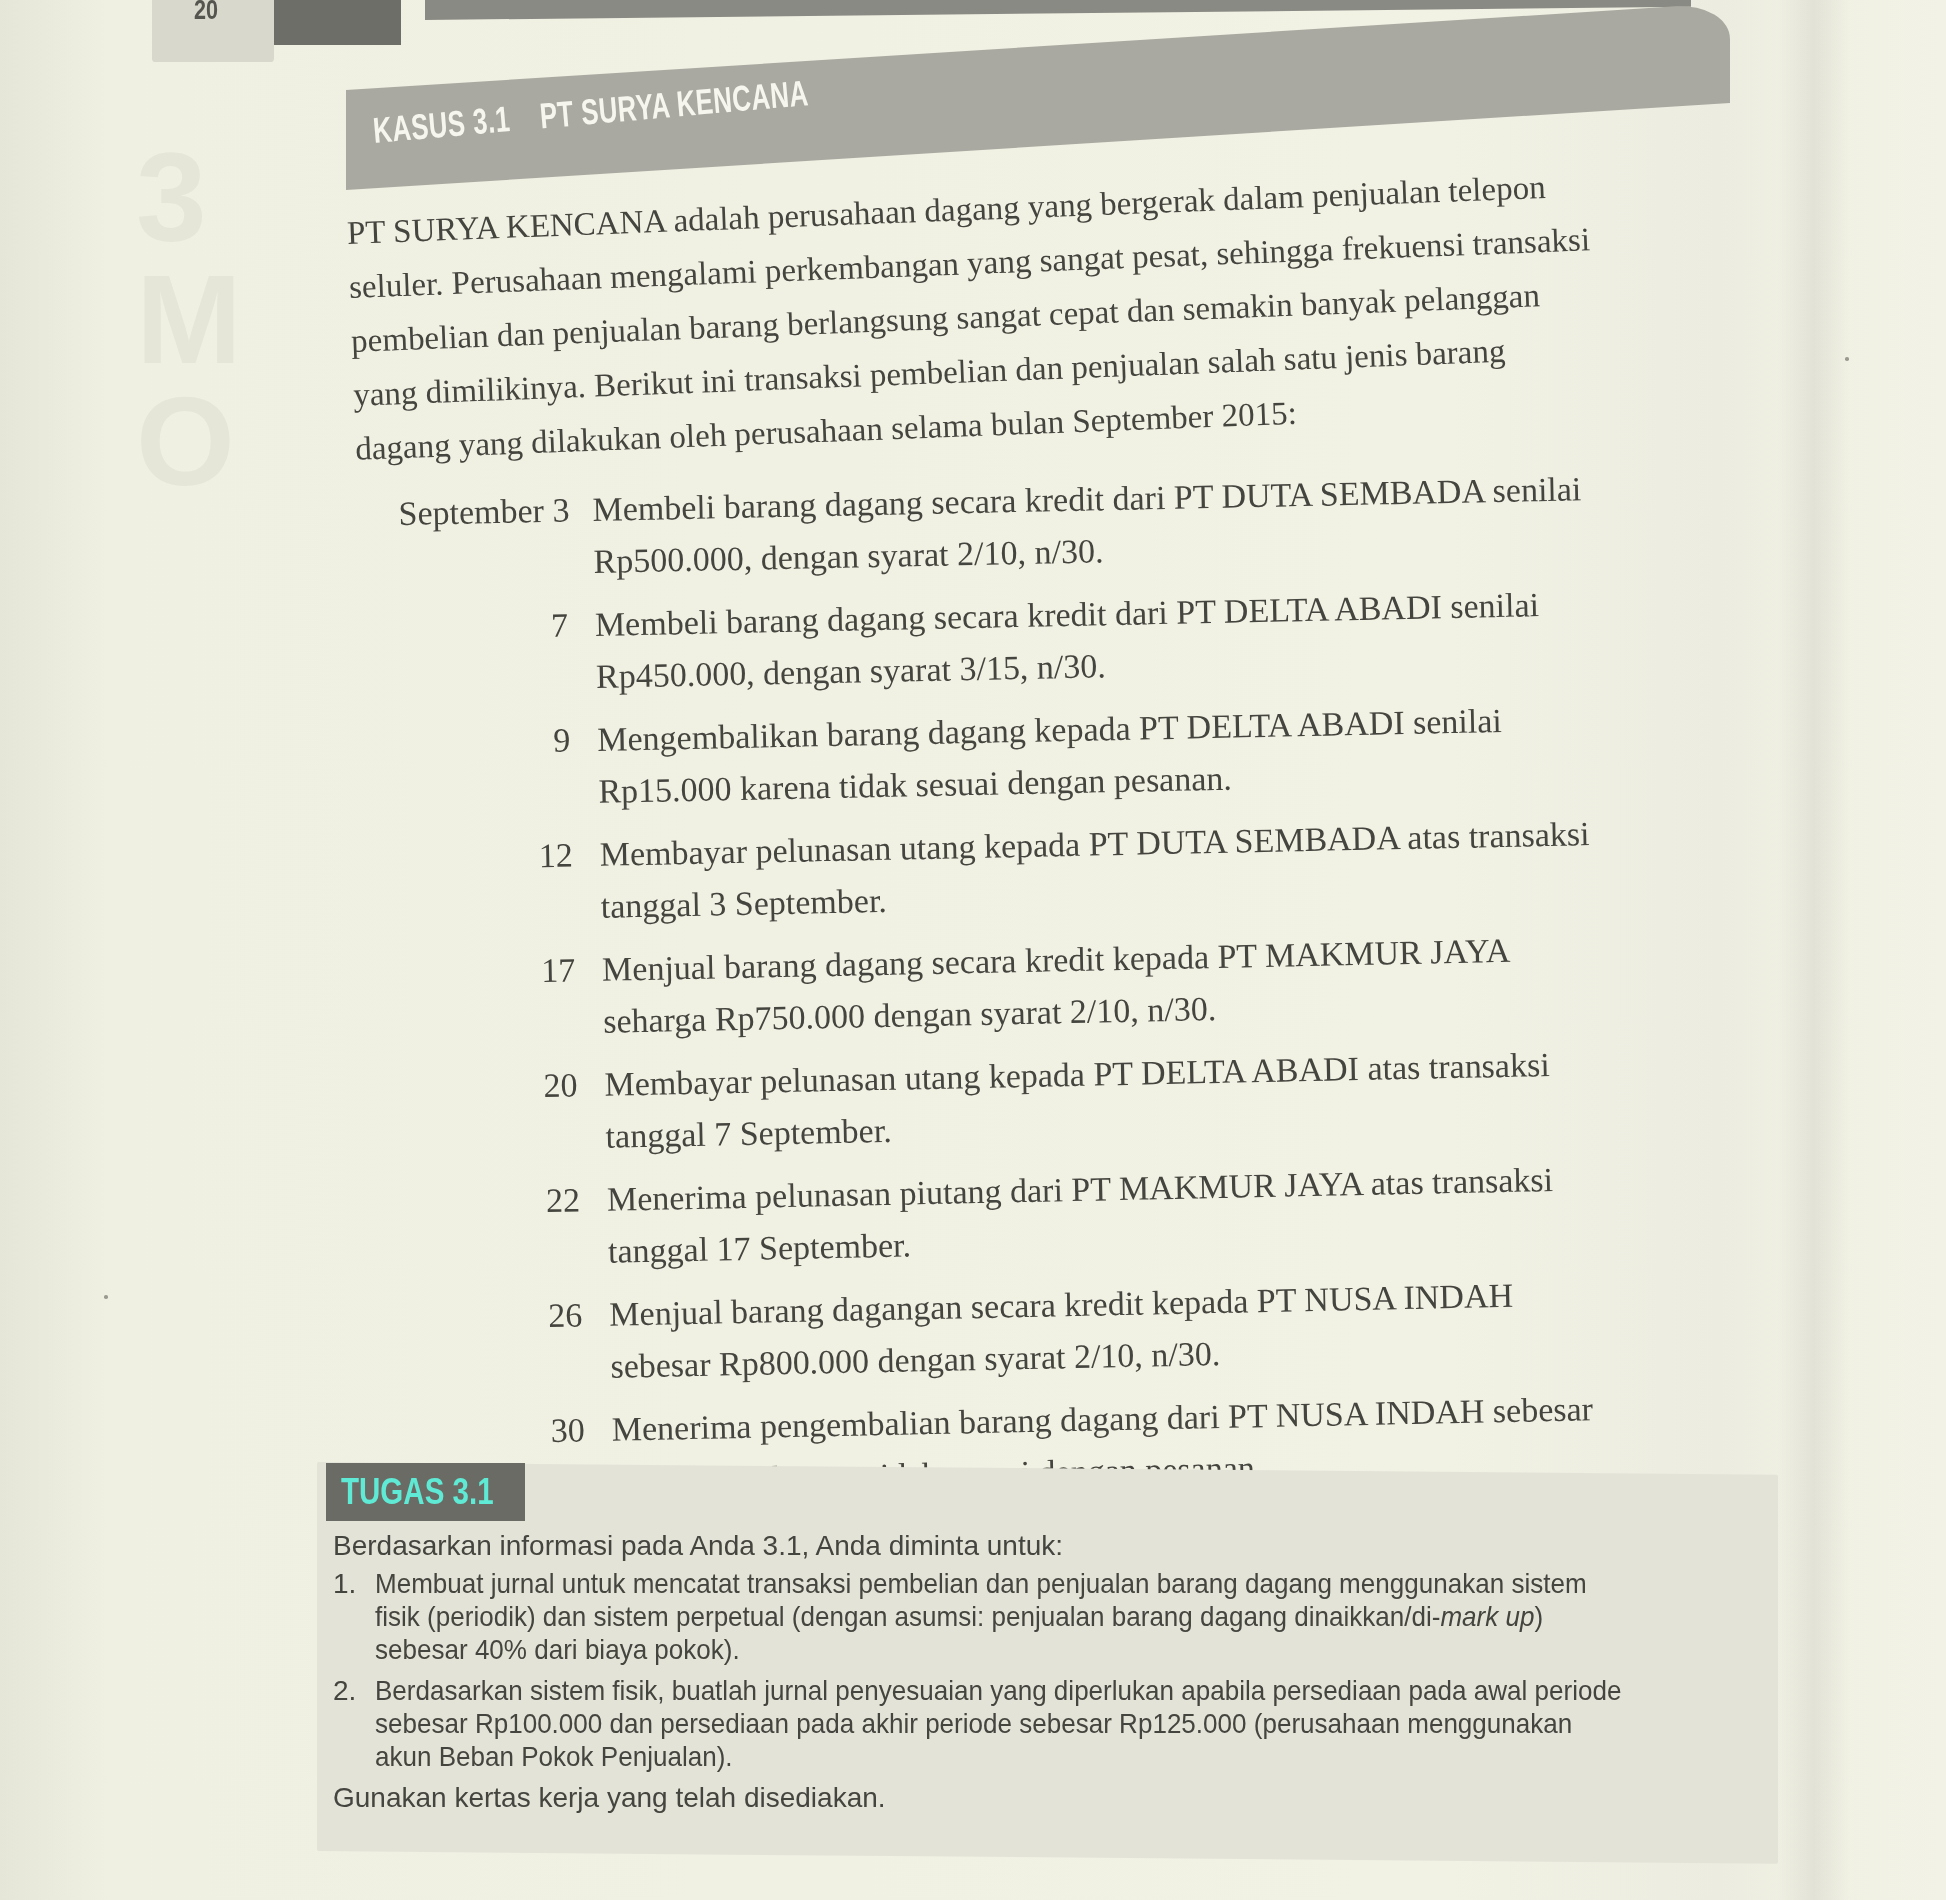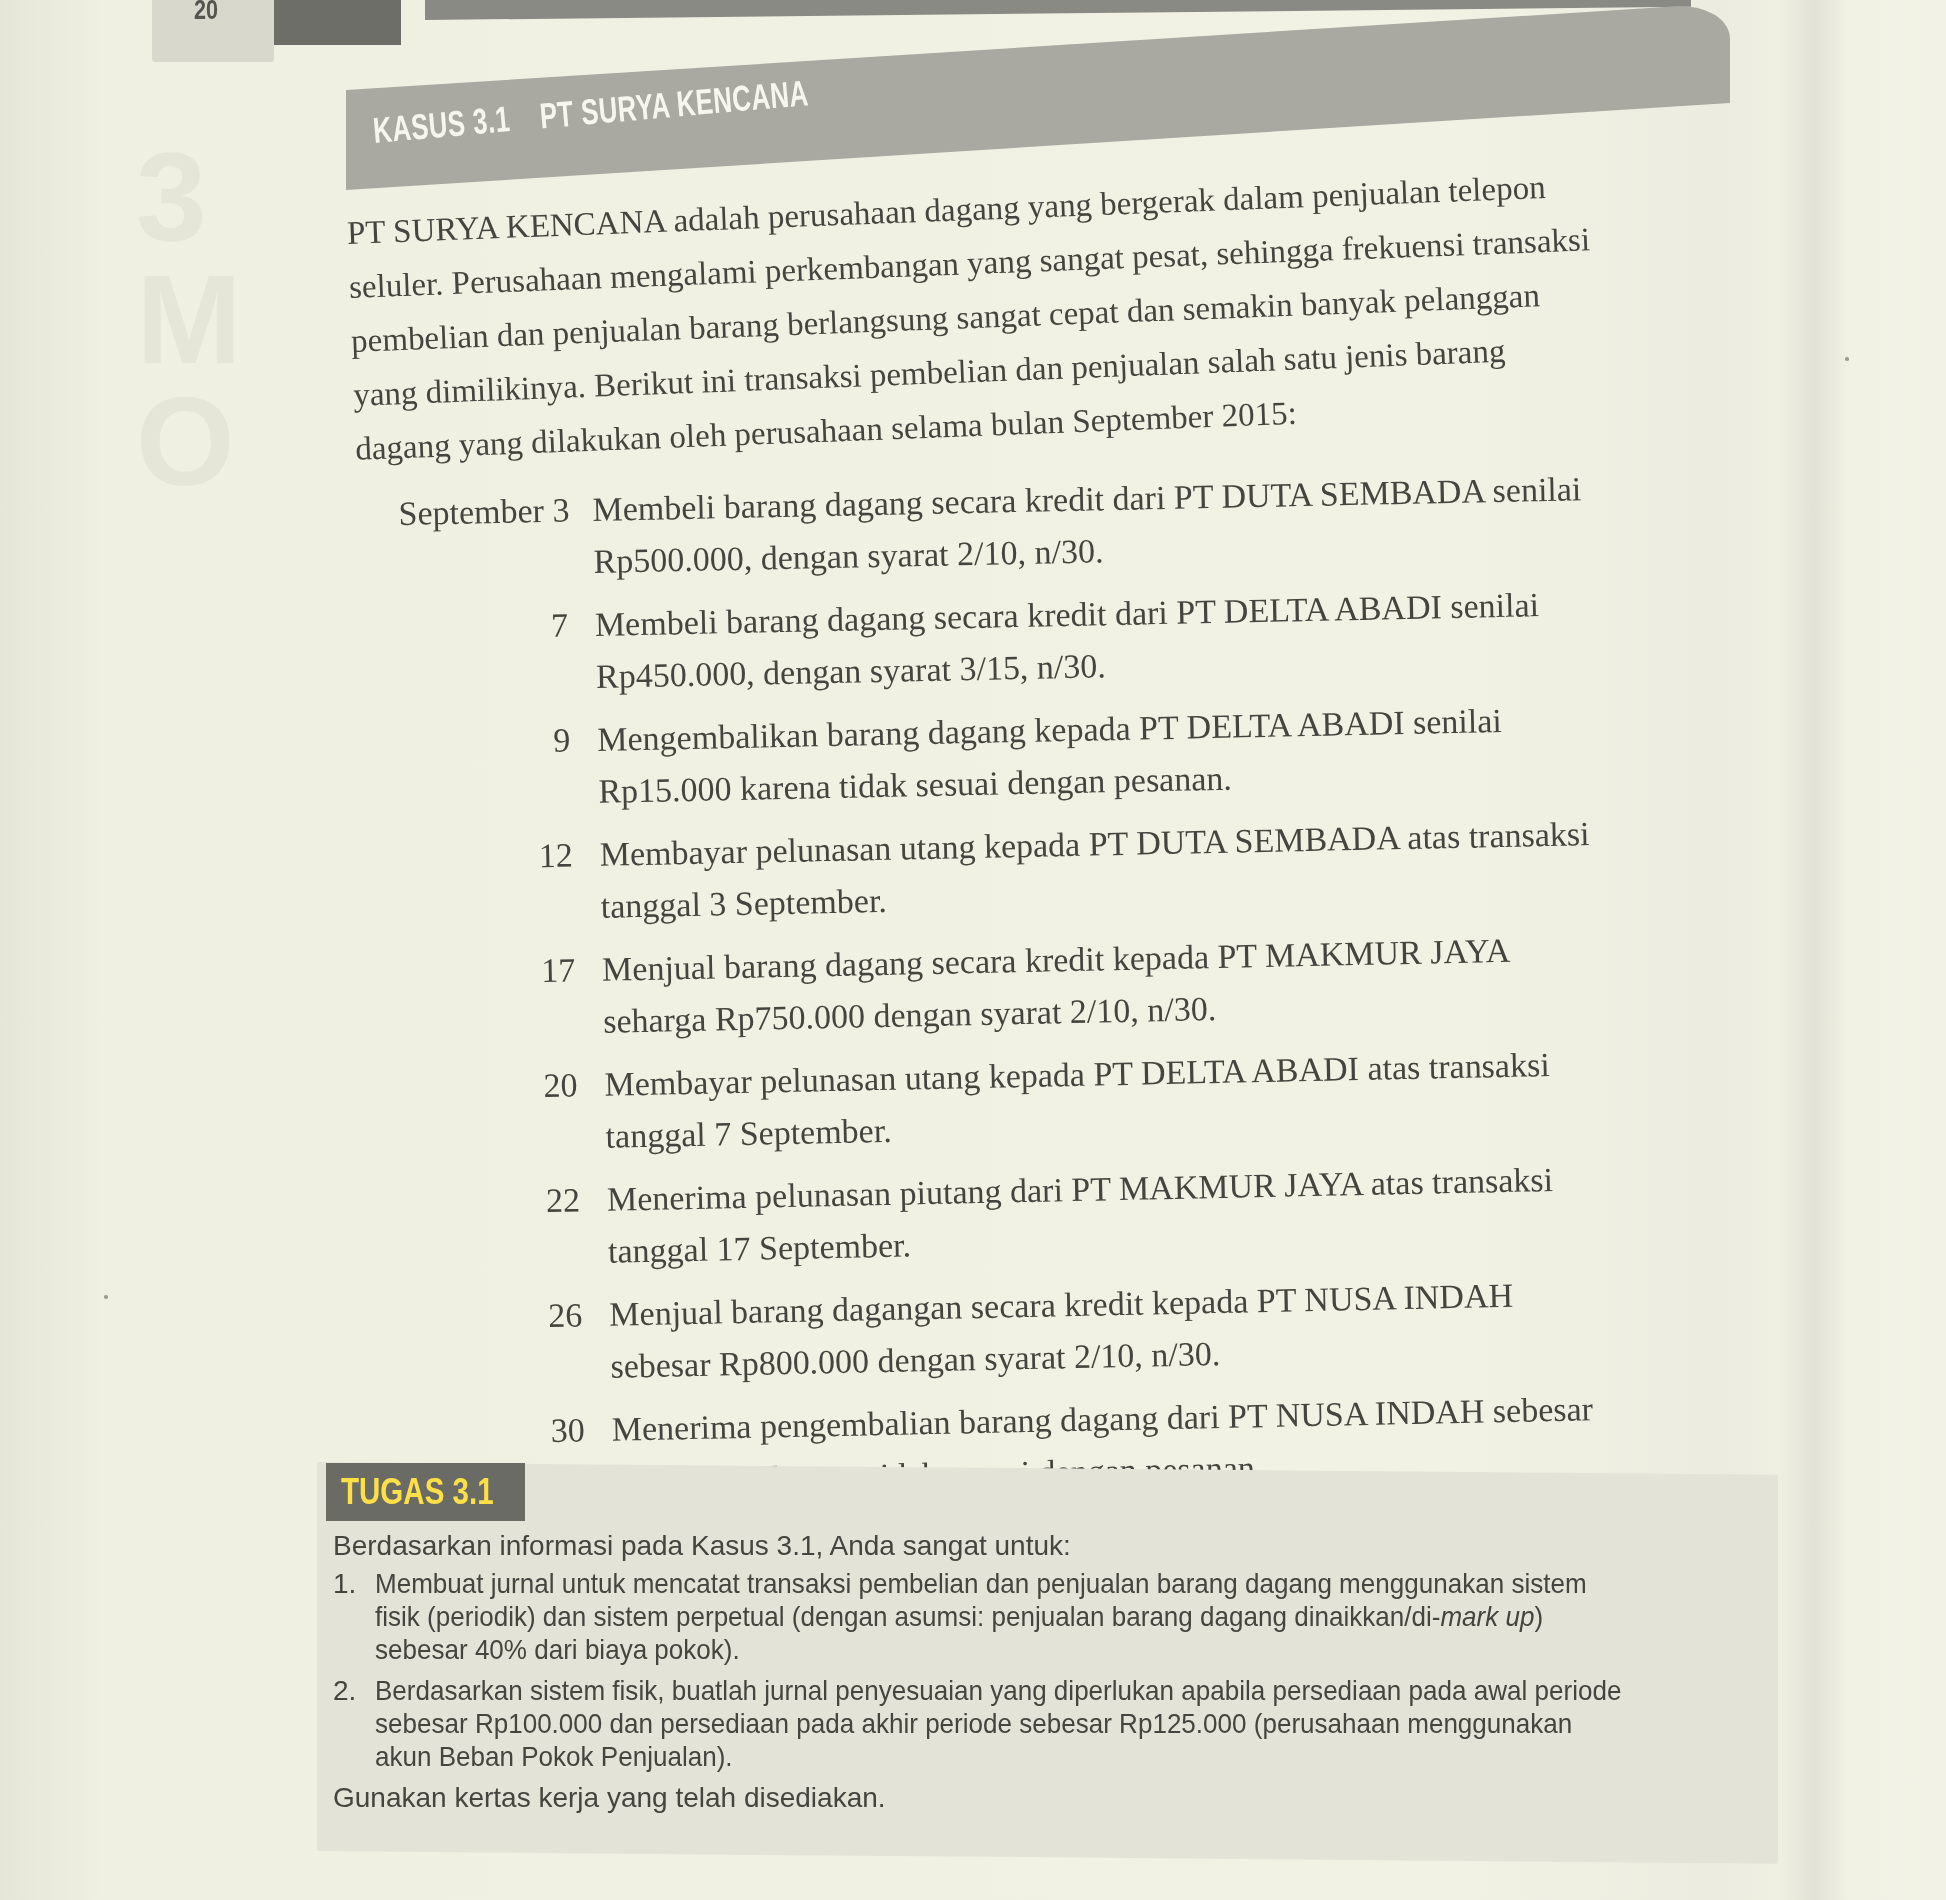--- a/index.html
+++ b/index.html
@@ -134,21 +134,21 @@
       background: #e3e3d8;
       border-radius: 1.8px;
       transform: skewY(0.5deg);
       transform-origin: left top;
     }
     .tugas-label {
       position: absolute;
       left: 326px; top: 1463px;
       width: 199px; height: 58px;
       background: #6b6b66;
-      color: #fde047;
+      color: #5eead4;
       font-family: "Liberation Sans", "DejaVu Sans", sans-serif;
       font-weight: bold;
       font-size: 36px;
       line-height: 58px;
       padding-left: 14.5px;
       white-space: nowrap;
     }
     .tugas-label span { display: inline-block; transform: scaleX(0.82); transform-origin: left center; }
     .tugas-content {
       position: absolute;
@@ -277,21 +277,21 @@
     <div class="tx-desc">
       <span class="line">Menerima pengembalian barang dagang dari PT NUSA INDAH sebesar</span>
       <span class="line">Rp 20.000. karena tidak sesuai dengan pesanan.</span>
     </div>
   </div>
 </div>
 
 <div class="tugas-box"></div>
 <div class="tugas-label"><span>TUGAS 3.1</span></div>
 <div class="tugas-content">
-  <span class="line tugas-intro">Berdasarkan informasi pada Kasus 3.1, Anda sangat untuk:</span>
+  <span class="line tugas-intro">Berdasarkan informasi pada Anda 3.1, Anda diminta untuk:</span>
   <div class="task">
     <div class="task-num">1.</div>
     <div class="task-body">
       <span class="line">Membuat jurnal untuk mencatat transaksi pembelian dan penjualan barang dagang menggunakan sistem</span>
       <span class="line"><span>fisik (periodik) dan sistem perpetual (dengan asumsi: penjualan barang dagang dinaikkan/di-</span><span class="mark">mark up</span><span>)</span></span>
       <span class="line">sebesar 40% dari biaya pokok).</span>
     </div>
   </div>
   <div class="task">
     <div class="task-num">2.</div>

